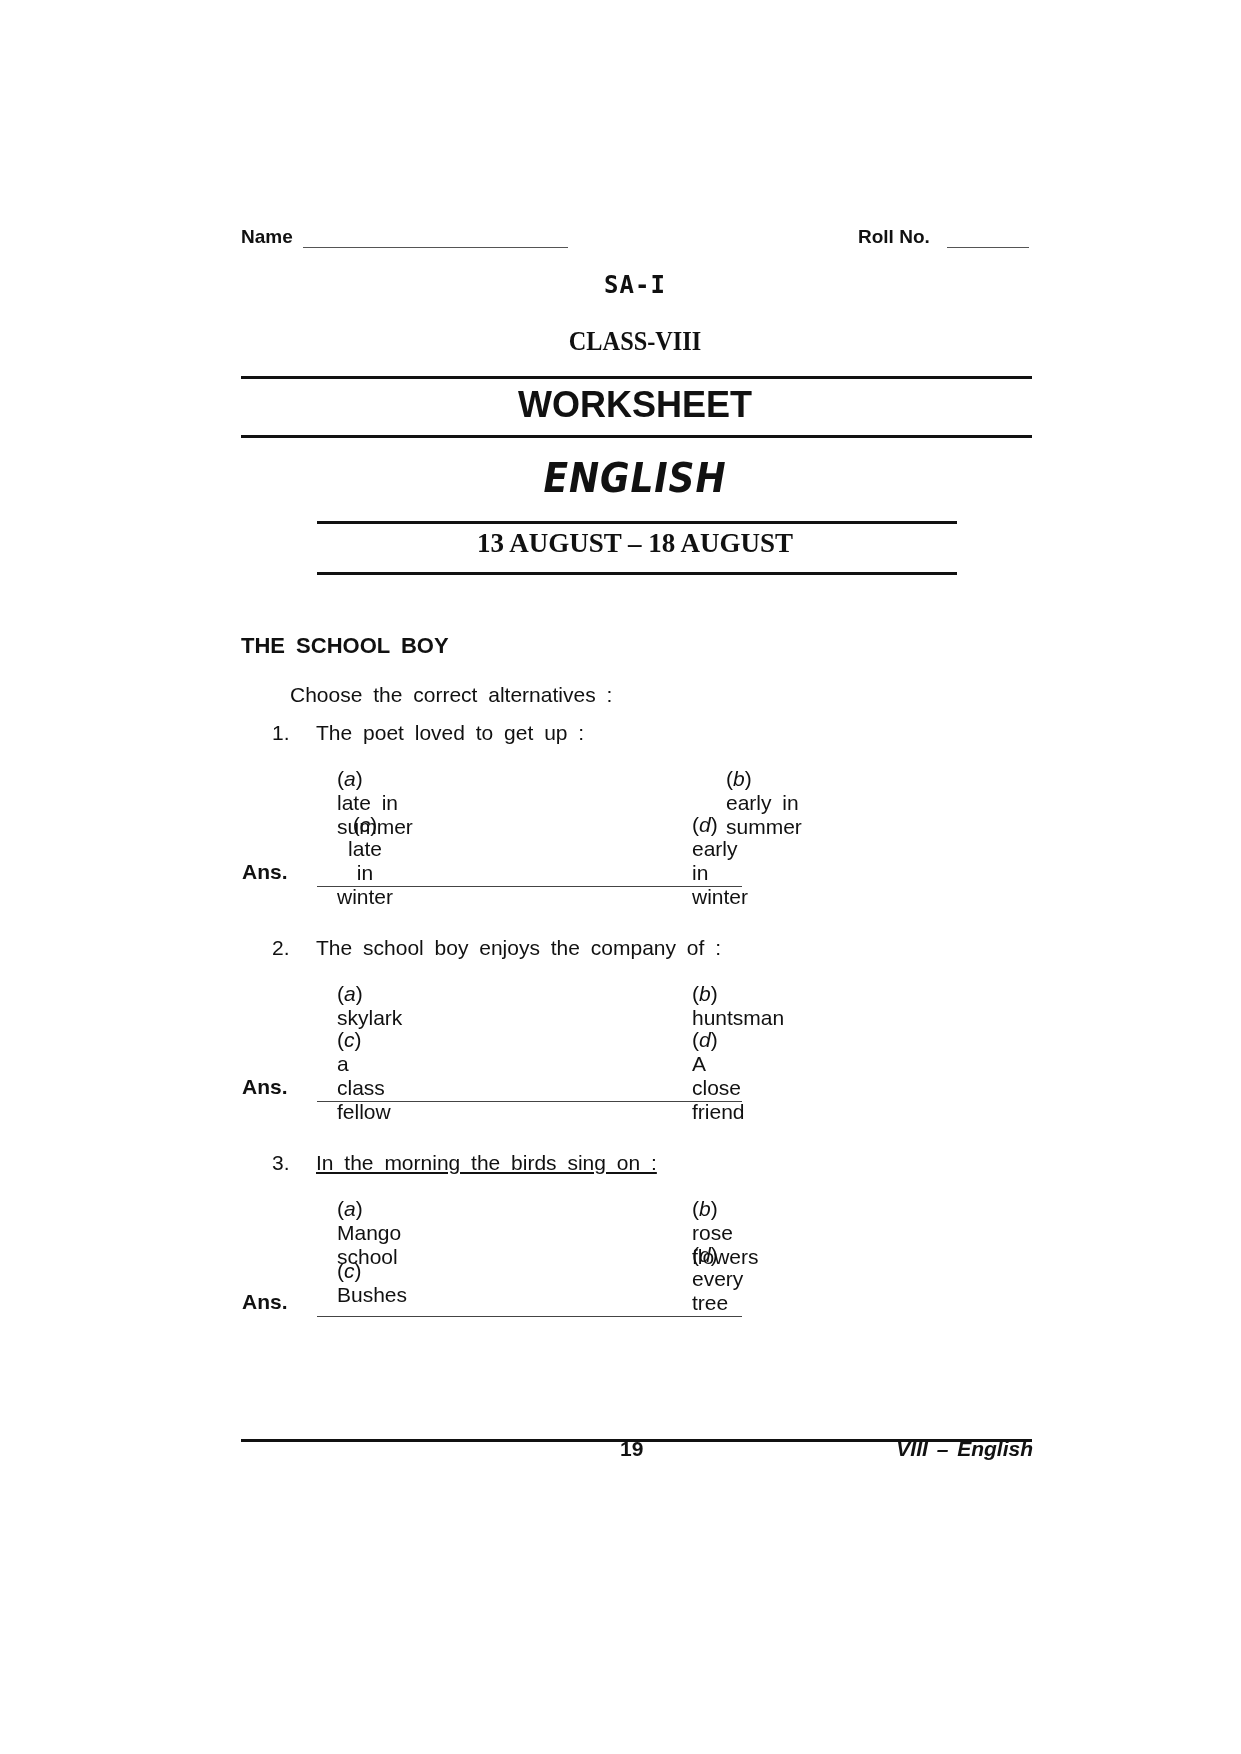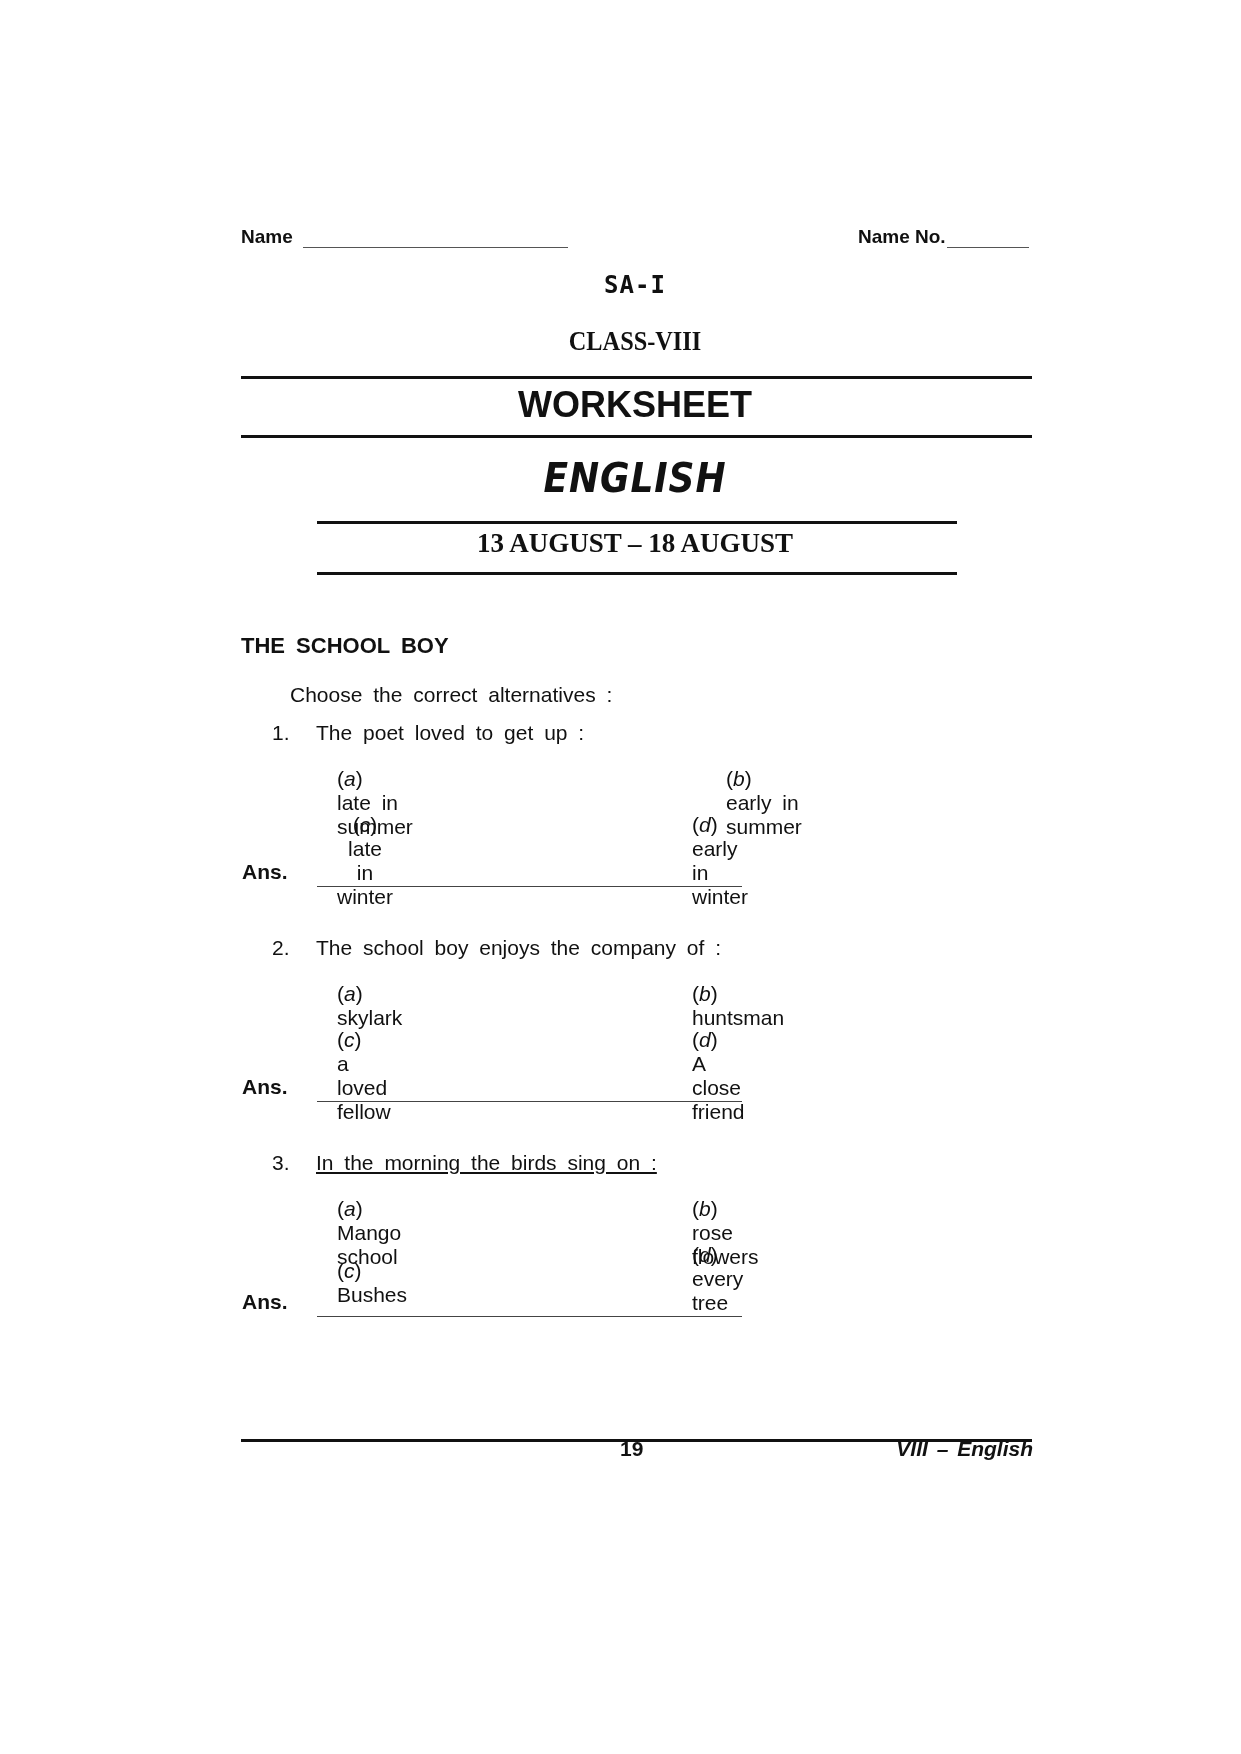--- a/index.html
+++ b/index.html
@@ -31,21 +31,21 @@
     .ans-line { position: absolute; height: 0; border-top: 1.5px solid #444; width: 425px; }
 
     .page-num { left: 620px; top: 1437px; font-size: 21px; font-weight: bold; }
     .footer-label { left: 850px; top: 1437px; width: 183px; text-align: right; font-size: 21px; font-weight: bold; font-style: italic; word-spacing: 3px; }
   </style>
 </head>
 <body>
 
 <div class="abs name-row">Name</div>
 <div class="name-line"></div>
-<div class="abs roll-row">Name No.</div>
+<div class="abs roll-row">Roll No.</div>
 <div class="roll-line"></div>
 
 <div class="abs center sa">SA-I</div>
 <div class="abs center class">CLASS-VIII</div>
 
 <div class="rule" style="left:241px;top:376px;width:791px;height:3px;"></div>
 <div class="abs center worksheet">WORKSHEET</div>
 <div class="rule" style="left:241px;top:435px;width:791px;height:3px;"></div>
 
 <div class="abs center english">ENGLISH</div>
@@ -82,21 +82,21 @@
   <div class="abs q-num" style="left:272px;top:936px;">2.</div>
   <div class="abs q-text" style="left:316px;top:936px;width:600px;">The school boy enjoys the company of :</div>
 
   <div class="abs opt" style="left:337px;top:982px;">
     <span class="paren">(<i>a</i>)</span><span>skylark</span>
   </div>
   <div class="abs opt" style="left:692px;top:982px;">
     <span class="paren">(<i>b</i>)</span><span>huntsman</span>
   </div>
   <div class="abs opt" style="left:337px;top:1028px;">
-    <span class="paren">(<i>c</i>)</span><span>a loved fellow</span>
+    <span class="paren">(<i>c</i>)</span><span>a class fellow</span>
   </div>
   <div class="abs opt" style="left:692px;top:1028px;">
     <span class="paren">(<i>d</i>)</span><span>A close friend</span>
   </div>
 
   <div class="abs ans-label" style="left:242px;top:1075px;">Ans.</div>
   <div class="ans-line" style="left:317px;top:1101px;"></div>
 </div>
 
 <div class="abs" style="left:0;top:0;">

